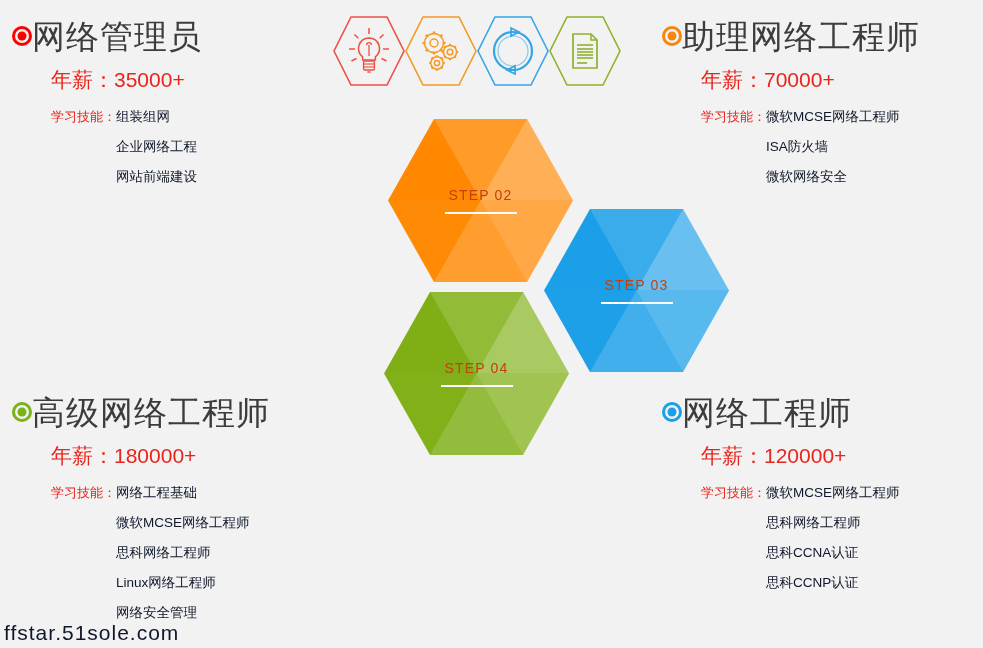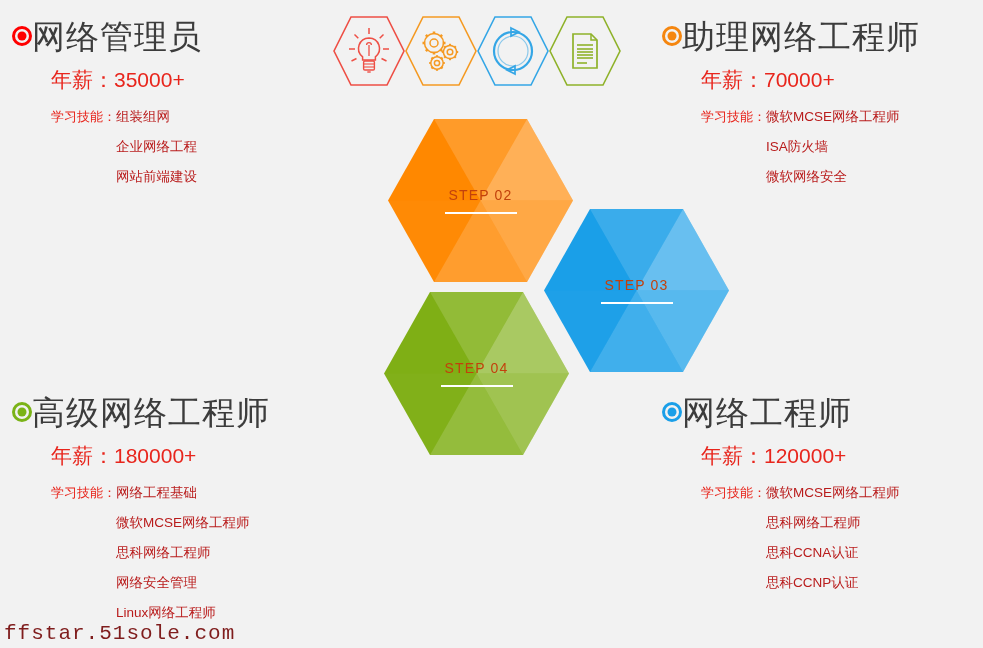--- a/index.html
+++ b/index.html
@@ -79,21 +79,21 @@
     line-height: 30px;
     white-space: nowrap;
     flex: 0 0 auto;
   }
   .skills-list {
     display: flex;
     flex-direction: column;
   }
   .skill-item {
     font-size: 13.5px;
-    color: #b91c1c;
+    color: #0f172a;
     line-height: 30px;
     white-space: nowrap;
   }
 
   
   #icon-row {
     position: absolute;
     left: 333px;
     top: 15px;
     width: 290px;
@@ -145,23 +145,23 @@
     background: #ffffff;
     pointer-events: none;
   }
   .hex-04 .step-label { top: 68px; }
 
   
   #watermark {
     position: absolute;
     left: 4px;
     bottom: 3px;
-    font-family: Liberation Mono, monospace;
+    font-family: Liberation Sans, sans-serif;
     font-size: 21px;
-    color: #7f1d1d;
+    color: #0f172a;
     letter-spacing: 1px;
     white-space: nowrap;
   }
 </style>
 <style>#bullet-tl::after{background:#ff0000;}</style><style>#bullet-tr::after{background:#f5860f;}</style><style>#bullet-bl::after{background:#7ab317;}</style><style>#bullet-br::after{background:#1a9fe8;}</style></head>
 <body>
 
 <div id="stage">
 
   <div class="quad quad-tl">
@@ -201,22 +201,22 @@
       <span class="bullet" id="bullet-bl" style="border-color: rgb(122, 179, 23); --dot: #7ab317;"></span>
       <span class="role-title">高级网络工程师</span>
     </div>
     <div class="salary">年薪：180000+</div>
     <div class="skills">
       <span class="skills-label">学习技能：</span>
       <span class="skills-list" id="skills-bl">
           <span class="skill-item">网络工程基础</span>
           <span class="skill-item">微软MCSE网络工程师</span>
           <span class="skill-item">思科网络工程师</span>
+          <span class="skill-item">Linux网络工程师</span>
           <span class="skill-item">网络安全管理</span>
-          <span class="skill-item">Linux网络工程师</span>
         </span>
     </div>
   </div>
 
   <div class="quad quad-br">
     <div class="head-row">
       <span class="bullet" id="bullet-br" style="border-color: rgb(26, 159, 232); --dot: #1a9fe8;"></span>
       <span class="role-title">网络工程师</span>
     </div>
     <div class="salary">年薪：120000+</div>

